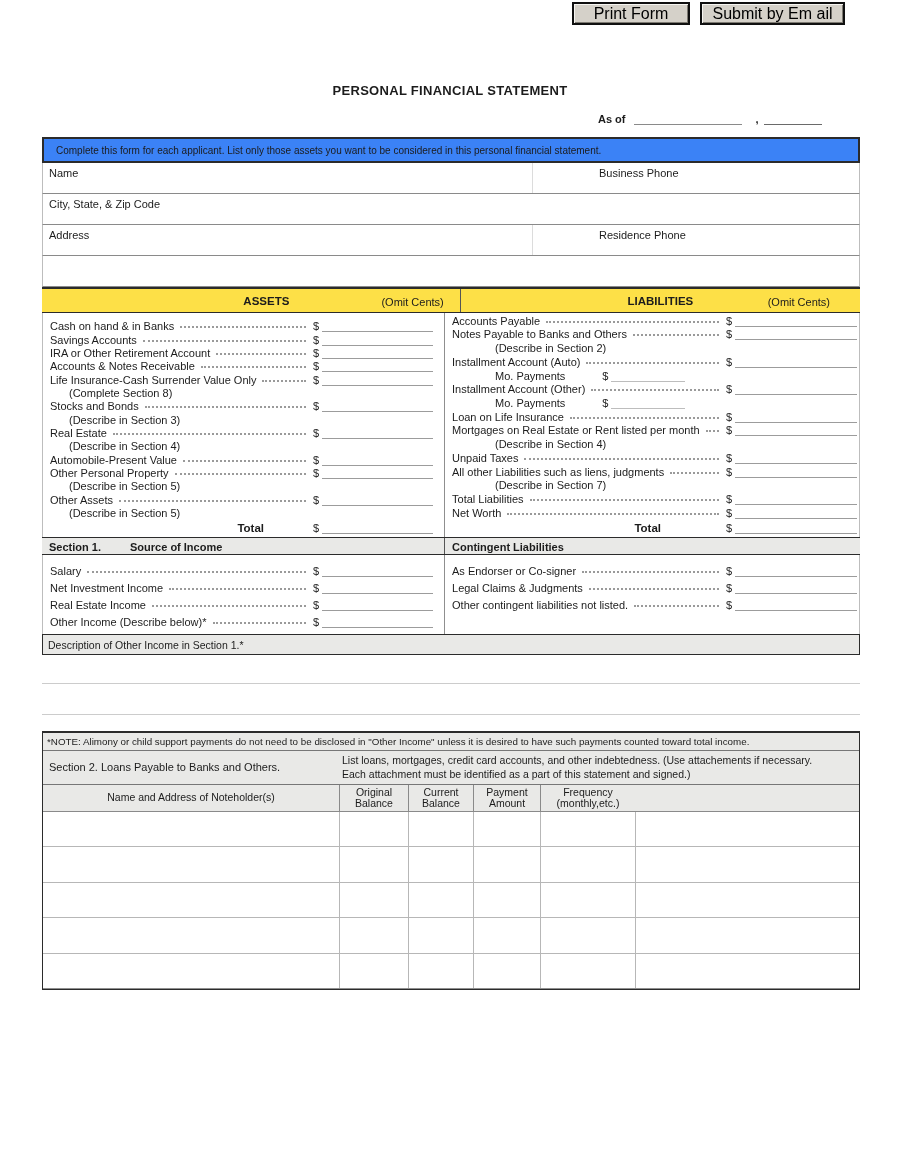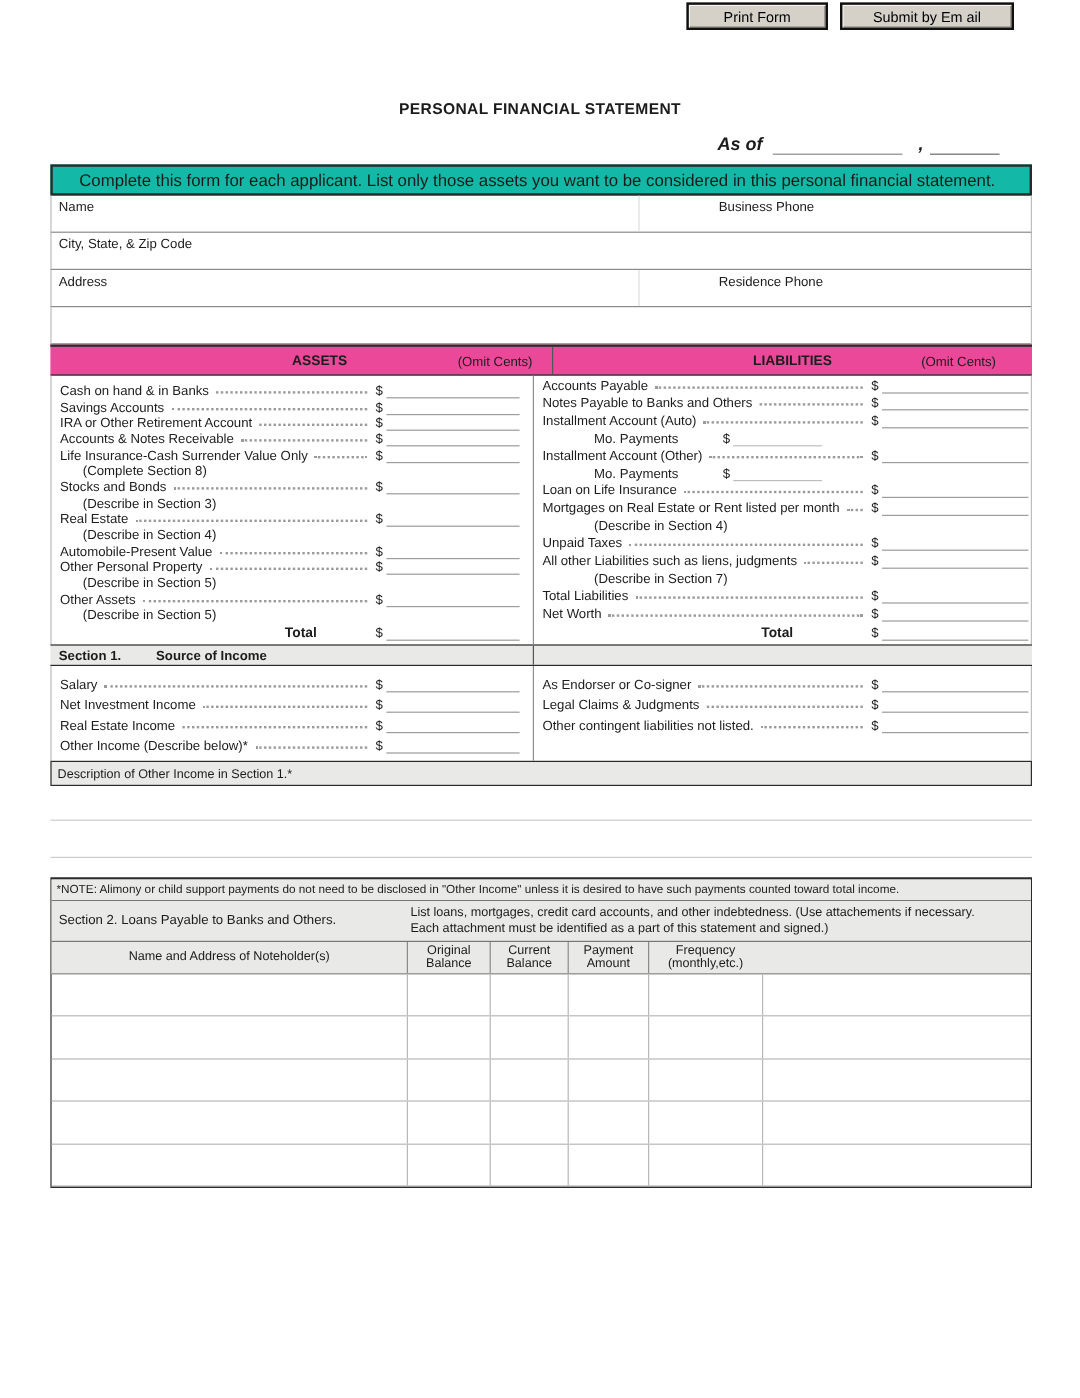--- a/index.html
+++ b/index.html
@@ -3,45 +3,45 @@
 <meta charset="utf-8">
 <style>
   * { margin:0; padding:0; box-sizing:border-box; }
   body { background:#fff; }
   .page { position:relative; width:900px; height:1165px; background:#ffffff;
           font-family:"Liberation Sans", sans-serif; color:#1c1c1c; overflow:hidden; }
 
   
   .btn { position:absolute; top:2px; height:23px; background:#d5d1c9;
          border:2px solid #101010; box-shadow: inset 1px 1px 0 #f6f5f1, inset -1px -1px 0 #7d7a72;
-         font-family:"Liberation Sans", sans-serif; font-size:12px; color:#000;
+         font-family:"Liberation Sans", sans-serif; font-size:16px; color:#000;
          display:flex; align-items:center; justify-content:center; cursor:pointer; }
   .btn-print { left:572px; width:118px; }
   .btn-submit { left:700px; width:145px; }
 
   .title { position:absolute; top:83px; left:0; width:100%; text-align:center;
            font-size:13px; font-weight:bold; letter-spacing:.3px; }
 
-  .asof { position:absolute; top:112px; left:598px; font-size:15px; font-weight:bold;
-          display:flex; align-items:flex-end;font-style:italic; }
+  .asof { position:absolute; top:112px; left:598px; font-size:11px; font-weight:bold;
+          display:flex; align-items:flex-end; }
   .asof .ln1 { display:inline-block; width:108px; border-bottom:1px solid #8a8a8a; height:13px; margin-left:8px; }
   .asof .ln2 { display:inline-block; width:58px;  border-bottom:1px solid #6a6a6a; height:13px; margin-left:5px; }
   .asof .comma { margin-left:14px; font-weight:bold; }
 
   .form { position:absolute; left:42px; top:137px; width:818px; }
 
-  .instruction-bar { height:26px; background:#14b8a6; border:2px solid #2b2b2b;
-                     display:flex; align-items:center; padding-left:22px; font-size:14px; }
+  .instruction-bar { height:26px; background:#3b82f6; border:2px solid #2b2b2b;
+                     display:flex; align-items:center; padding-left:12px; font-size:10px; }
 
   .id-row { height:31px; border-left:1px solid #bdbdbd; border-right:1px solid #bdbdbd;
             border-bottom:1px solid #8a8a8a; position:relative; font-size:11px; padding:4px 0 0 6px; }
   .phone-label { position:absolute; left:556px; top:4px; }
   .phone-divider { position:absolute; left:489px; top:0; bottom:0; width:1px; background:#dcdcdc; }
 
-  .al-header { height:26px; background:#ec4899; border-top:2px solid #2b2b2b;
+  .al-header { height:26px; background:#fde047; border-top:2px solid #2b2b2b;
                border-bottom:1px solid #2b2b2b; display:flex;padding-left:31px; }
   .al-header .halfL { width:403px; position:relative; display:flex; align-items:center;
                       justify-content:center; font-weight:bold; font-size:11.5px; border-right:1px solid #555; }
   .al-header .halfR { width:415px; position:relative; display:flex; align-items:center;
                       justify-content:center; font-weight:bold; font-size:11.5px; }
   .omit { position:absolute; font-weight:normal; font-size:11px; top:7px; }
   .halfL .omit { right:16px; } .halfR .omit { right:30px; }
 
   .al-body { display:flex; height:224px; border-left:1px solid #bdbdbd; border-right:1px solid #bdbdbd; }
   .colL { width:403px; border-right:1px solid #8f8f8f; display:flex; flex-direction:column; padding-top:6px; }
@@ -268,20 +268,23 @@
             </span>
           </div>
         <div class="frow">
             <span class="lbl">Notes Payable to Banks and Others</span>
             <span class="leader"></span>
             <span class="amtR">
               <span class="ds">$</span>
               <span class="fld"></span>
             </span>
           </div>
+        <div class="sub subR">
+            <span>(Describe in Section 2)</span>
+          </div>
         <div class="frow">
             <span class="lbl">Installment Account (Auto)</span>
             <span class="leader"></span>
             <span class="amtR">
               <span class="ds">$</span>
               <span class="fld"></span>
             </span>
           </div>
         <div class="mo-row">
             <span>Mo. Payments</span>
@@ -362,20 +365,23 @@
               <span class="fld"></span>
             </span>
           </div>
       </div>
     </div>
 
     <div class="sec-header">
       <div class="shL">
         <span>Section 1.</span>
         <span class="sub2">Source of Income</span>
+      </div>
+      <div class="shR">
+        <span>Contingent Liabilities</span>
       </div>
     </div>
 
     <div class="sec-body">
       <div class="s1L">
         <div class="frow">
             <span class="lbl">Salary</span>
             <span class="leader"></span>
             <span class="amtL">
               <span class="ds">$</span>

